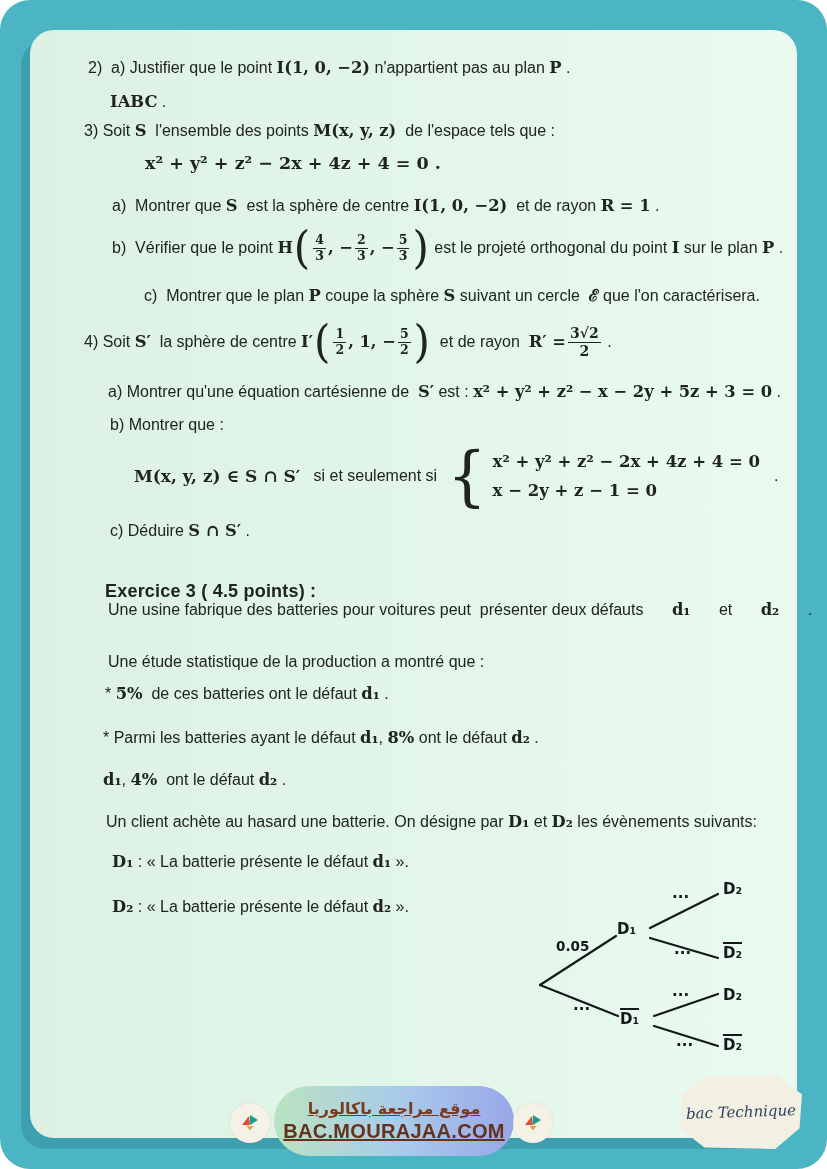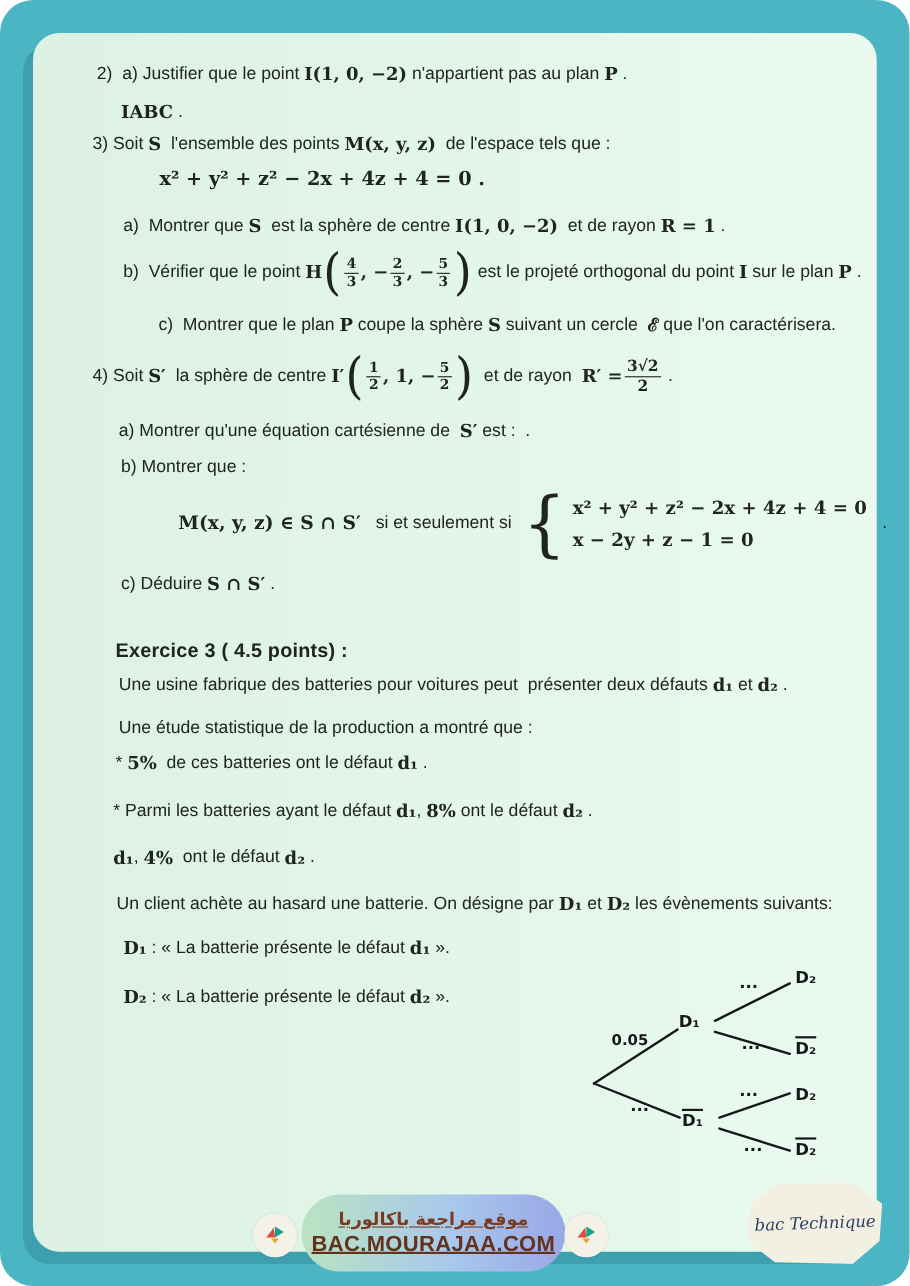--- a/index.html
+++ b/index.html
@@ -74,41 +74,41 @@
     <span class="t">b)  Vérifier que le point </span><span class="m">H</span><span class="bigp">(</span><span class="frac"><span class="num">4</span><span class="den">3</span></span><span class="m">, −</span><span class="frac"><span class="num">2</span><span class="den">3</span></span><span class="m">, −</span><span class="frac"><span class="num">5</span><span class="den">3</span></span><span class="bigp">)</span><span class="t"> est le projeté orthogonal du point </span><span class="m">I</span><span class="t"> sur le plan </span><span class="m">P</span><span class="t"> .</span>
   </div>
   <div class="line" style="left:112px;top:286px;margin-left:32px;">
     <span class="t">c)  Montrer que le plan </span><span class="m">P</span><span class="t"> coupe la sphère </span><span class="m">S</span><span class="t"> suivant un cercle  </span><span class="m">ℰ</span><span class="t"> que l'on caractérisera.</span>
   </div>
 
   <div class="line" style="left:84px;top:316px;height:52px;">
     <span class="t">4) Soit </span><span class="m">S′</span><span class="t">  la sphère de centre </span><span class="m">I′</span><span class="bigp">(</span><span class="frac"><span class="num">1</span><span class="den">2</span></span><span class="m">, 1, −</span><span class="frac"><span class="num">5</span><span class="den">2</span></span><span class="bigp">)</span><span class="t">  et de rayon  </span><span class="m">R′ =</span><span class="frac md"><span class="num">3√2</span><span class="den">2</span></span><span class="t"> .</span>
   </div>
   <div class="line" style="left:108px;top:382px;">
-    <span class="t">a) Montrer qu'une équation cartésienne de  </span><span class="m">S′</span><span class="t"> est : </span><span class="t"> .</span>
+    <span class="t">a) Montrer qu'une équation cartésienne de  </span><span class="m">S′</span><span class="t"> est : </span><span class="m">x² + y² + z² − x − 2y + 5z + 3 = 0</span><span class="t"> .</span>
   </div>
   <div class="line" style="left:110px;top:415px;">
     <span class="t">b) Montrer que :</span>
   </div>
-  <div class="line" style="left:134px;top:443px;height:66px;margin-left:28px;">
+  <div class="line" style="left:134px;top:443px;height:66px;">
     <span class="m" style="font-size:17px;">M(x, y, z) ∈ S ∩ S′</span><span class="t">   si et seulement si</span><span class="brace">{</span>
     <span class="sys-rows">
       <span class="eq">x² + y² + z² − 2x + 4z + 4 = 0</span>
       <span class="eq">x − 2y + z − 1 = 0</span>
     </span>
     <span class="t" style="margin-left:14px;">.</span>
   </div>
   <div class="line" style="left:110px;top:521px;">
     <span class="t">c) Déduire </span><span class="m">S ∩ S′</span><span class="t"> .</span>
   </div>
 
   <div class="line heading" style="left:105px;top:581px;">
     <span>Exercice 3 ( 4.5 points) :</span>
   </div>
-  <div class="line" style="left:108px;top:613px;">
+  <div class="line" style="left:108px;top:600px;gap:24px;">
     <span class="t">Une usine fabrique des batteries pour voitures peut  présenter deux défauts </span><span class="m">d₁</span><span class="t"> et </span><span class="m">d₂</span><span class="t"> .</span>
   </div>
   <div class="line" style="left:108px;top:652px;">
     <span class="t">Une étude statistique de la production a montré que :</span>
   </div>
   <div class="line" style="left:105px;top:684px;">
     <span class="t">* </span><span class="m">5%</span><span class="t">  de ces batteries ont le défaut </span><span class="m">d₁</span><span class="t"> .</span>
   </div>
   <div class="line" style="left:103px;top:728px;">
     <span class="t">* Parmi les batteries ayant le défaut </span><span class="m">d₁</span><span class="t">, </span><span class="m">8%</span><span class="t"> ont le défaut </span><span class="m">d₂</span><span class="t"> .</span>

